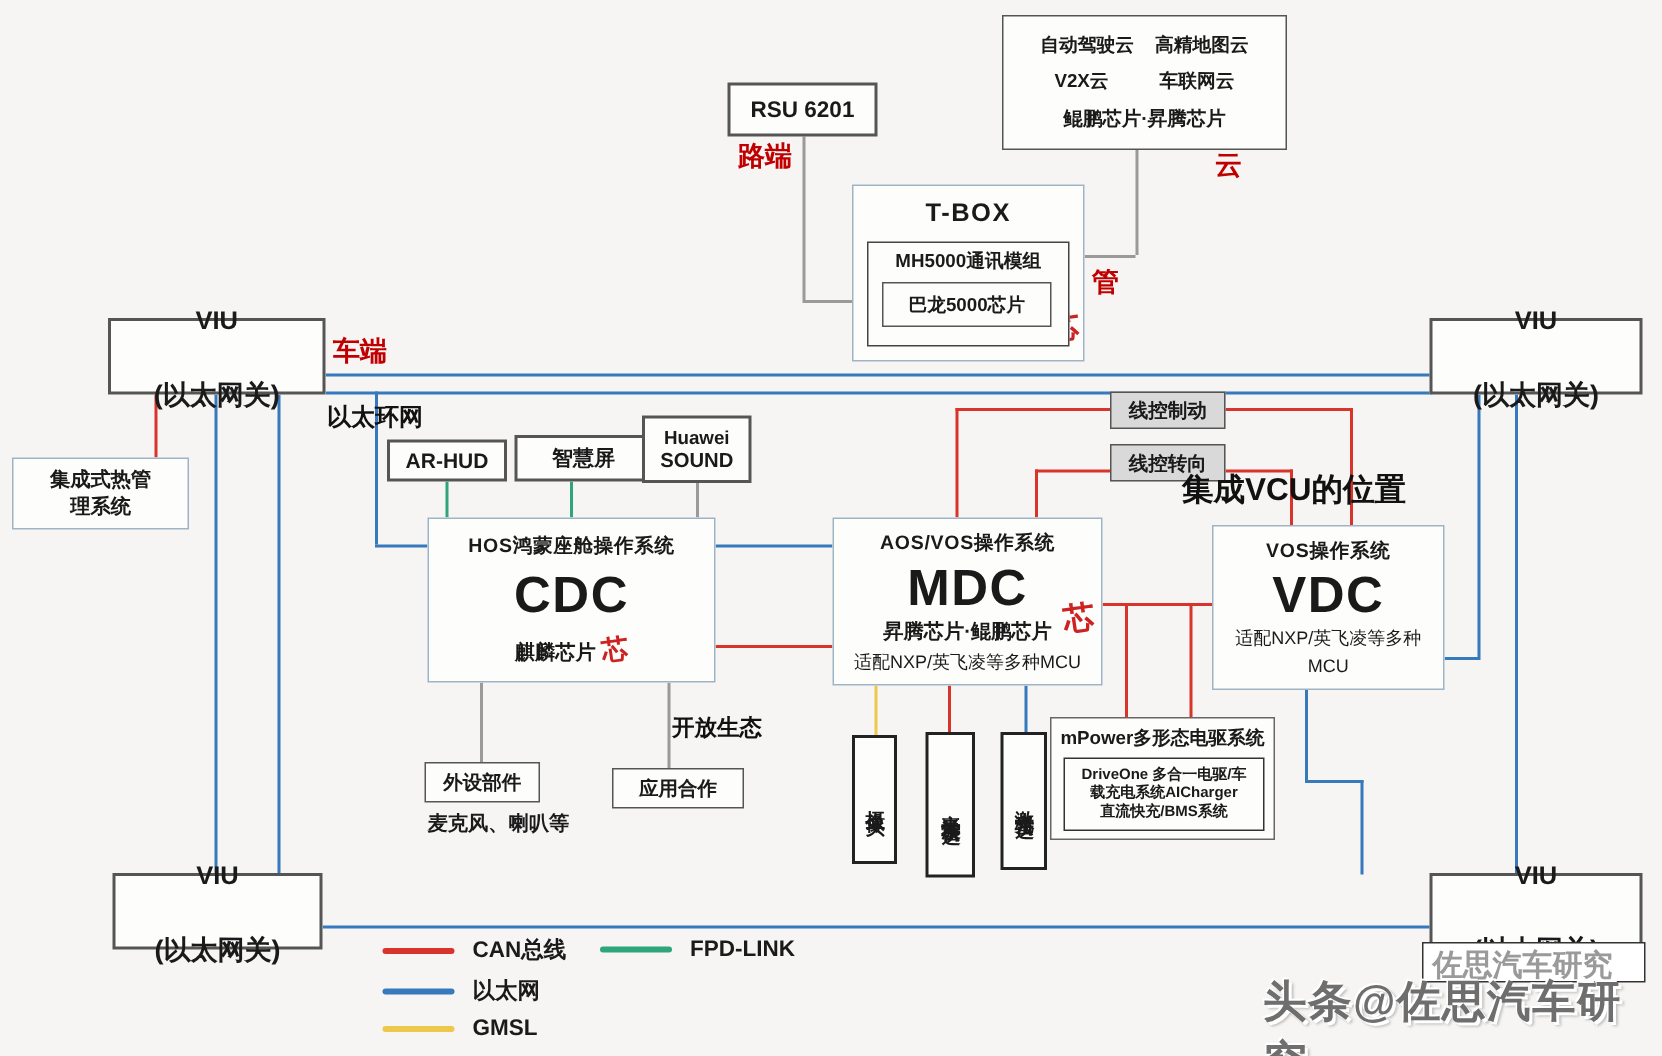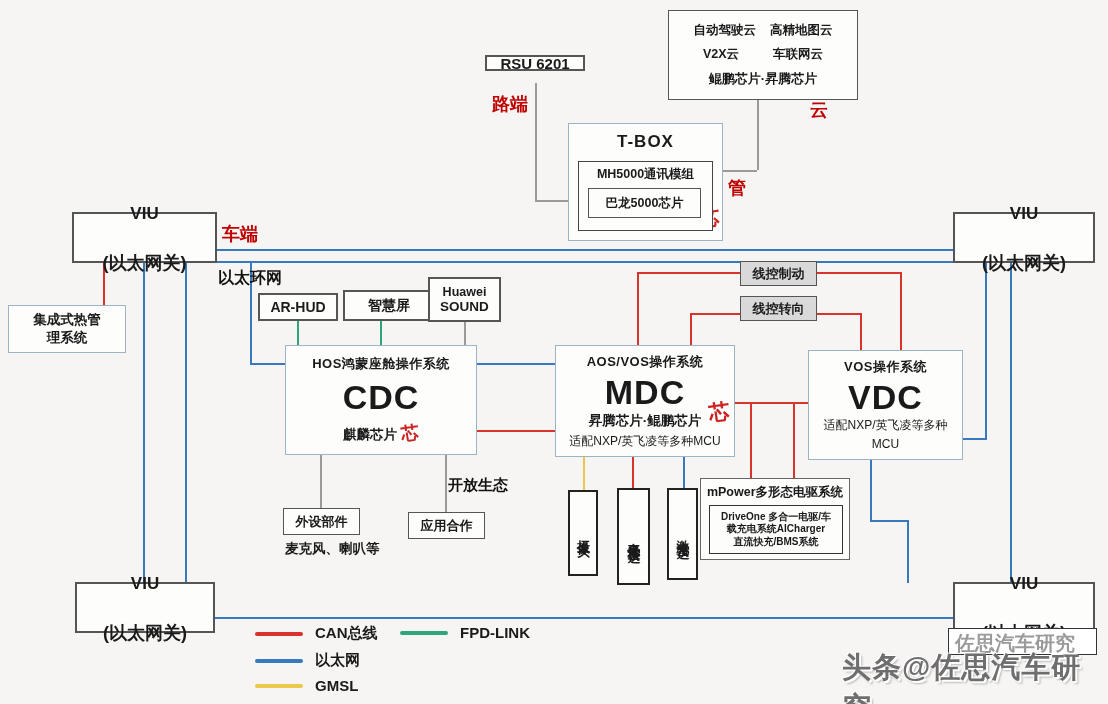--- a/index.html
+++ b/index.html
@@ -87,21 +87,21 @@
       <span>高精地图云</span>
     </div>
     <div style="display:flex;gap:34px;font-size:12.5px;font-weight:bold;">
       <span>V2X云</span>
       <span>车联网云</span>
     </div>
     <div style="font-size:13px;font-weight:bold;">鲲鹏芯片·昇腾芯片</div>
   </div>
   <div class="redtag" style="left:810px;top:98px;">云</div>
 
-  <div class="box" style="left:485px;top:55px;width:100px;height:16px;font-size:15px;font-weight:bold;">RSU 6201</div>
+  <div class="box" style="left:485px;top:55px;width:100px;height:36px;font-size:15px;font-weight:bold;">RSU 6201</div>
   <div class="redtag" style="left:492px;top:92px;">路端</div>
 
   <div class="box softborder" style="left:568px;top:123px;width:155px;height:118px;justify-content:flex-start;padding-top:8px;">
     <div style="font-size:17px;font-weight:bold;letter-spacing:1px;">T-BOX</div>
     <div class="box thin" style="left:9px;top:37px;width:135px;height:70px;position:absolute;justify-content:flex-start;padding-top:4px;border-color:#444;">
       <div style="font-size:12.5px;font-weight:bold;text-align:center;">MH5000通讯模组</div>
       <div class="box" style="left:9px;top:26px;width:113px;height:30px;position:absolute;border-width:1px;font-size:12.5px;font-weight:bold;">巴龙5000芯片</div>
     </div>
     <span class="chip-icon" style="position:absolute;right:2px;bottom:8px;font-size:20px;">芯</span>
   </div>
@@ -119,20 +119,21 @@
     <div class="viu-t">VIU</div>
     <div class="viu-s">(以太网关)</div>
   </div>
   <div class="box" style="left:953px;top:582px;width:142px;height:51px;">
     <div class="viu-t">VIU</div>
     <div class="viu-s">(以太网关)</div>
   </div>
 
   <div class="redtag" style="left:222px;top:222px;">车端</div>
   <div class="blacktag" style="left:218px;top:268px;font-size:16px;">以太环网</div>
+  <div class="blacktag" style="left:788px;top:312px;font-size:21px;">集成VCU的位置</div>
   <div class="blacktag" style="left:448px;top:476px;font-size:15px;">开放生态</div>
 
   <div class="box softborder" style="left:8px;top:305px;width:118px;height:48px;">
     <div class="smalllabel">集成式热管</div>
     <div class="smalllabel">理系统</div>
   </div>
 
   <div class="box" style="left:258px;top:293px;width:80px;height:28px;font-size:14px;font-weight:bold;">AR-HUD</div>
   <div class="box" style="left:343px;top:290px;width:92px;height:31px;font-size:14px;font-weight:bold;">智慧屏</div>
   <div class="box" style="left:428px;top:277px;width:73px;height:45px;">
@@ -161,21 +162,21 @@
     <div class="os-line">VOS操作系统</div>
     <div class="big-name" style="line-height:34px;">VDC</div>
     <div class="mcu-line">适配NXP/英飞凌等多种</div>
     <div class="mcu-line">MCU</div>
   </div>
 
   <div class="box thin grayfill" style="left:740px;top:261px;width:77px;height:25px;font-size:13px;font-weight:bold;">线控制动</div>
   <div class="box thin grayfill" style="left:740px;top:296px;width:77px;height:25px;font-size:13px;font-weight:bold;">线控转向</div>
 
   <div class="box thin" style="left:283px;top:508px;width:77px;height:27px;font-size:13px;font-weight:bold;">外设部件</div>
-  <div class="box thin" style="left:408px;top:512px;width:77px;height:27px;font-size:13px;font-weight:bold;">应用合作</div>
+  <div class="box thin" style="left:408px;top:512px;width:88px;height:27px;font-size:13px;font-weight:bold;">应用合作</div>
   <div class="note" style="left:285px;top:540px;font-weight:bold;">麦克风、喇叭等</div>
 
   <div class="box" style="left:568px;top:490px;width:30px;height:86px;border-width:2.5px;border-color:#222;">
     <span class="vtext">摄像头</span>
   </div>
   <div class="box" style="left:617px;top:488px;width:33px;height:97px;border-width:2.5px;border-color:#222;">
     <span class="vtext">毫米波雷达</span>
   </div>
   <div class="box" style="left:667px;top:488px;width:31px;height:92px;border-color:#222;">
     <span class="vtext">激光雷达</span>

